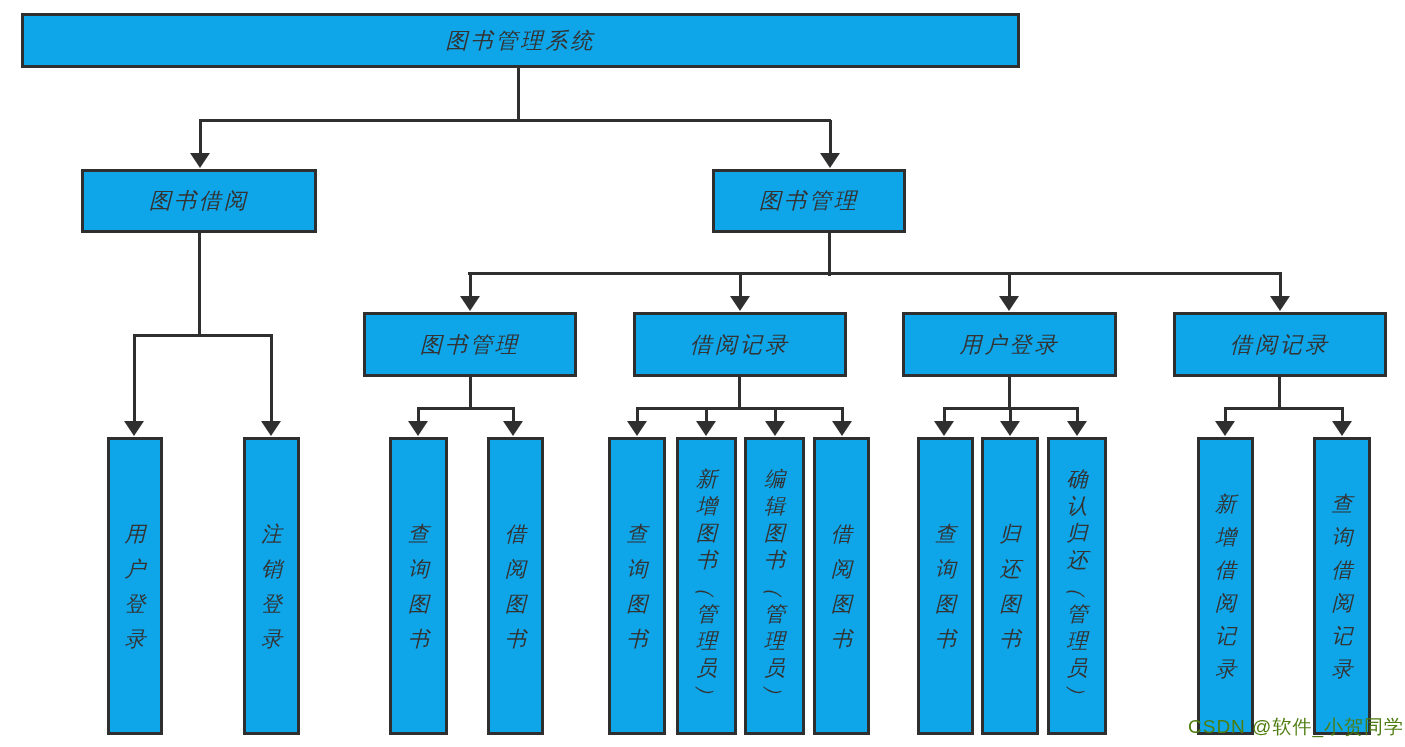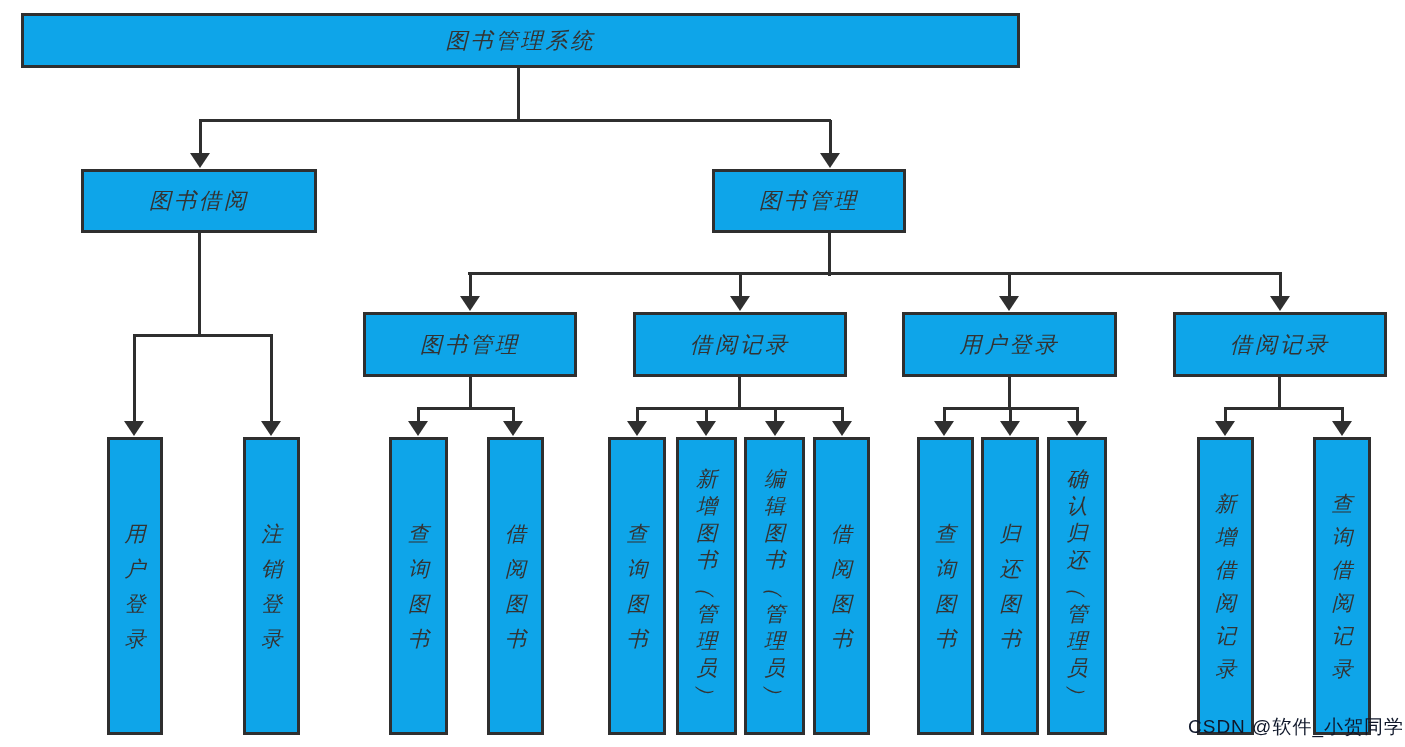--- a/index.html
+++ b/index.html
@@ -56,21 +56,21 @@
     border-right:10px solid transparent;
     border-top:15px solid var(--line);
   }
   
   #watermark{
     position:absolute;
     left:1188px;
     top:714px;
     font-size:19px;
     letter-spacing:1px;
-    color:#0f172a;
+    color:#4d7c0f;
     white-space:nowrap;
     z-index:5;
   }
 </style>
 </head>
 <body>
 
 <div id="canvas">
 
   <div class="node" style="left:21px;top:13px;width:999px;height:55px;">图书管理系统</div>

